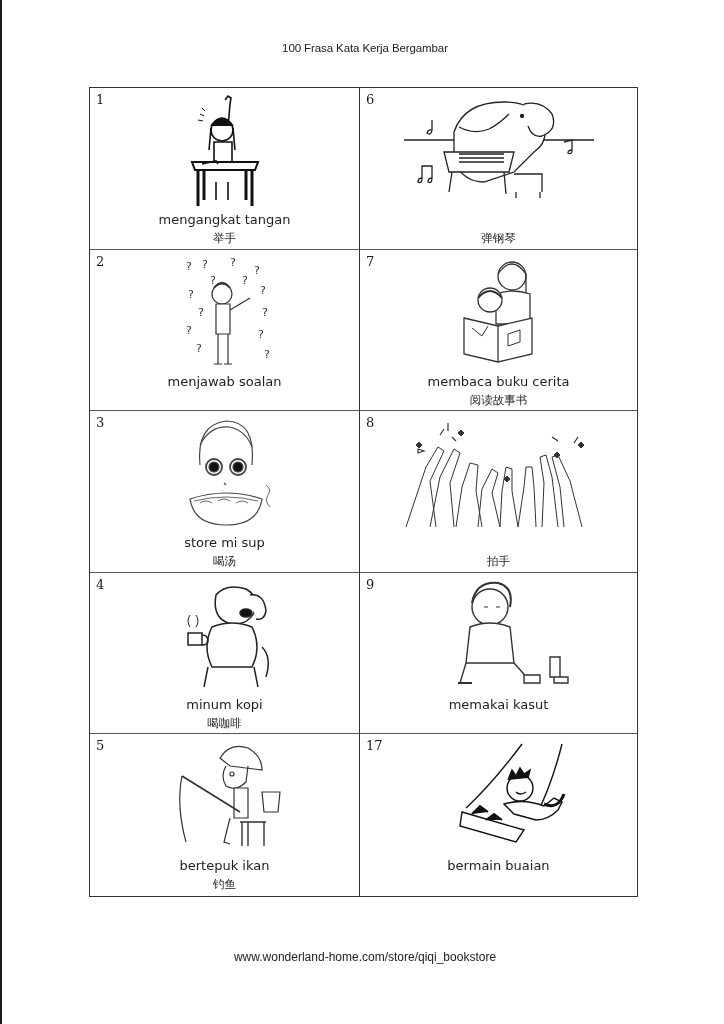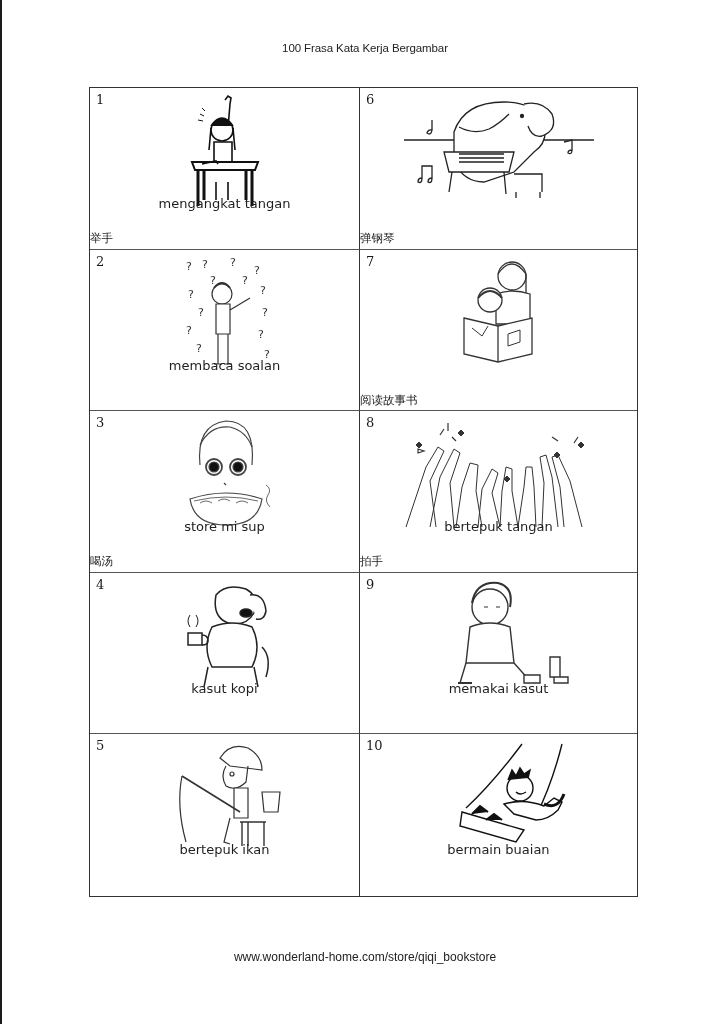--- a/index.html
+++ b/index.html
@@ -23,25 +23,25 @@
     }
     .cell.col2 { border-right: none; }
     .cell.last { border-bottom: none; }
     .num {
       position: absolute; left: 6px; top: 4px; font-family: "DejaVu Serif", serif;
       font-size: 13px; color: #1a1a1a;
     }
     .illus { position: absolute; left: 50%; top: 4px; transform: translateX(-50%); width: 190px; height: 118px; }
     .illus svg { width: 100%; height: 100%; }
     .label-ms {
-      position: absolute; left: 0; right: 0; top: 108px; text-align: center;
+      position: absolute; left: 0; right: 0; top: 124px; text-align: center;
       font-family: "DejaVu Sans", sans-serif; font-size: 13px; color: #1e1e1e;
     }
     .label-zh {
-      position: absolute; left: 0; right: 0; top: 143px; text-align: left;
+      position: absolute; left: 0; right: 0; top: 143px; text-align: center;
       font-family: "DejaVu Serif", serif; font-size: 11.5px; color: #222;
     }
     .footer {
       position: absolute; top: 950px; left: 0; width: 730px; text-align: center;
       font-family: "Liberation Sans", sans-serif; font-size: 12px; color: #222;
     }
   </style>
 </head>
 <body>
 
@@ -112,37 +112,38 @@
             <text x="132" y="62">?</text>
           <text x="56" y="80">?</text>
             <text x="128" y="84">?</text>
             <text x="66" y="98">?</text>
             <text x="134" y="104">?</text>
           <text x="80" y="30">?</text>
             <text x="112" y="30">?</text>
         </g>
       </svg>
     </div>
-    <span class="label-ms">membaca soalan</span>
+    <span class="label-ms">menjawab soalan</span>
   </div>
 
   <div class="cell col2">
     <span class="num">7</span>
     <div class="illus">
       <svg viewBox="0 0 190 118" fill="none" stroke="#333" stroke-width="1.3">
         <circle cx="108" cy="22" r="14" fill="#fff"></circle>
         <path d="M94 20 q14 -20 28 0 v20"></path>
         <path d="M92 40 q16 -6 34 0 v30 h-34 z" fill="#fff"></path>
         <circle cx="86" cy="46" r="12" fill="#fff"></circle>
         <path d="M74 44 q12 -14 24 0" stroke-width="2"></path>
         <path d="M60 64 l34 8 l34 -8 v36 l-34 8 l-34 -8 z" fill="#fff"></path>
         <path d="M94 72 v36"></path>
         <path d="M68 74 l10 8 l6 -10 M104 80 l12 -4 v12 l-12 4 z" stroke-width="1"></path>
       </svg>
     </div>
+    <span class="label-ms">membaca buku cerita</span>
     <span class="label-zh">阅读故事书</span>
   </div>
 
   <div class="cell">
     <span class="num">3</span>
     <div class="illus">
       <svg viewBox="0 0 190 118" fill="none" stroke="#444" stroke-width="1.2">
         <path d="M70 50 q-4 -40 26 -44 q30 0 26 44" fill="#fff"></path>
         <path d="M70 30 q10 -20 30 -18 q16 4 22 20"></path>
         <circle cx="84" cy="52" r="8" fill="#fff" stroke-width="1.8"></circle>
@@ -168,40 +169,40 @@
         <path d="M52 112 l6 -40 l8 -24 l8 2 l-2 26 l6 36"></path>
         <path d="M74 112 l4 -38 l10 -20 l6 4 l-6 20 l8 34"></path>
         <path d="M96 112 l2 -36 l4 -24 l6 2 l0 22 l6 36"></path>
         <path d="M114 112 l6 -40 l2 -20 l6 0 l2 20 l2 40"></path>
         <path d="M138 112 l2 -44 l-4 -26 l6 -2 l6 22 l6 50"></path>
         <path d="M160 112 l-4 -40 l-8 -30 l6 -2 l12 26 l12 46"></path>
         <path d="M36 20 l4 -6 M44 16 l0 -8 M14 34 l6 2 l-6 2 z M48 22 l4 4 M148 22 l6 4 M170 28 l4 -6" stroke-width="1.2"></path>
         <path d="M12 30 l3 3 l3 -3 l-3 -3 z M54 18 l3 3 l3 -3 l-3 -3 z M150 40 l3 3 l3 -3 l-3 -3 z M174 30 l3 3 l3 -3 l-3 -3 z M100 64 l3 3 l3 -3 l-3 -3 z" fill="#333"></path>
       </svg>
     </div>
-    <span class="label-ms">bertepuk tangan</span>
     <span class="label-zh">拍手</span>
   </div>
 
   <div class="cell">
     <span class="num">4</span>
     <div class="illus">
       <svg viewBox="0 0 190 118" fill="none" stroke="#222" stroke-width="1.5">
         <path d="M86 18 q10 -12 30 -6 q14 8 8 24 q-8 14 -26 10 q-16 -6 -12 -28 z" fill="#fff"></path>
         <path d="M120 18 q14 -2 16 16 q-2 10 -10 8" fill="#fff"></path>
         <ellipse cx="116" cy="36" rx="6" ry="4" fill="#111"></ellipse>
         <path d="M82 50 q20 -8 40 0 q10 20 0 40 h-40 q-10 -20 0 -40 z" fill="#fff"></path>
         <path d="M58 56 h14 v12 h-14 z" fill="#fff"></path>
         <path d="M72 58 q6 0 6 6 q0 4 -6 4"></path>
         <path d="M60 50 q-4 -6 0 -12 M66 50 q4 -6 0 -12" stroke-width="1"></path>
         <path d="M78 90 l-4 20 M124 90 l4 20"></path>
         <path d="M132 70 q10 10 4 30"></path>
       </svg>
     </div>
-    <span class="label-ms">kasut kopi</span>
+    <span class="label-ms">minum kopi</span>
+    <span class="label-zh">喝咖啡</span>
   </div>
 
   <div class="cell col2">
     <span class="num">9</span>
     <div class="illus">
       <svg viewBox="0 0 190 118" fill="none" stroke="#333" stroke-width="1.4">
         <circle cx="86" cy="30" r="18" fill="#fff"></circle>
         <path d="M68 26 q4 -22 26 -20 q16 4 12 24" stroke-width="2"></path>
         <path d="M80 30 l4 0 M92 30 l4 0" stroke-width="1.2"></path>
         <path d="M66 50 q20 -8 40 0 l4 36 h-48 z" fill="#fff"></path>
@@ -223,24 +224,25 @@
         <circle cx="102" cy="36" r="2"></circle>
         <path d="M104 50 h14 v30 h-14 z" fill="#fff"></path>
         <path d="M52 38 l58 36" stroke-width="1.6"></path>
         <path d="M52 38 q-6 30 4 66"></path>
         <path d="M110 84 h26 M112 84 v24 M134 84 v24 M118 84 v24" stroke-width="1.4"></path>
         <path d="M132 54 h18 l-2 20 h-14 z" fill="#fff"></path>
         <path d="M100 80 l-6 24 l6 2"></path>
       </svg>
     </div>
     <span class="label-ms">bertepuk ikan</span>
+    <span class="label-zh">钓鱼</span>
   </div>
 
   <div class="cell col2 last">
-    <span class="num">10</span>
+    <span class="num">17</span>
     <div class="illus">
       <svg viewBox="0 0 190 118" fill="none" stroke="#111" stroke-width="1.4">
         <path d="M118 6 q-30 40 -56 64 M158 6 q-10 40 -26 72"></path>
         <circle cx="116" cy="50" r="13" fill="#fff"></circle>
         <path d="M104 42 l4 -10 l4 6 l4 -8 l4 6 l6 -4 l-2 8" fill="#111"></path>
         <path d="M112 54 q4 4 10 0"></path>
         <path d="M100 66 q20 -6 40 2 l10 -8 l8 4 l-4 8 q-10 10 -22 10 l-22 -6 z" fill="#fff"></path>
         <path d="M140 66 q14 6 20 -10" stroke-width="3"></path>
         <path d="M58 74 l62 18 l-8 12 l-56 -16 z" fill="#fff"></path>
         <path d="M68 76 l8 -8 l8 6 M82 82 l8 -6 l8 6" fill="#111" stroke-width="2"></path>

